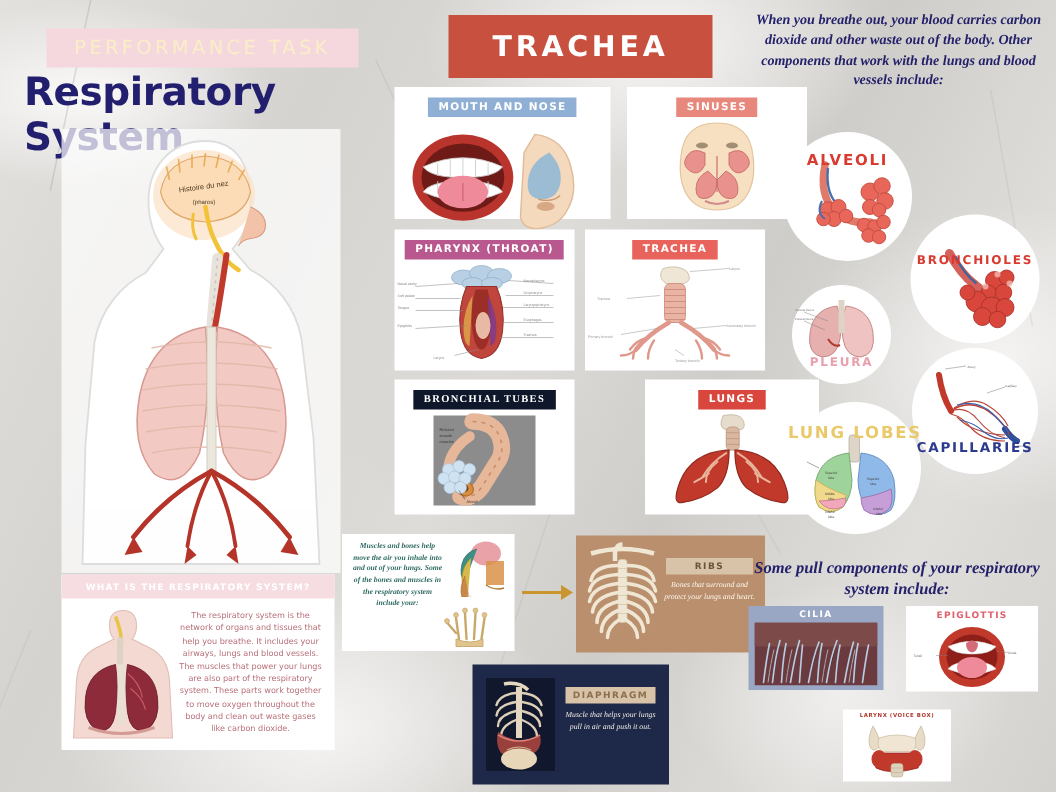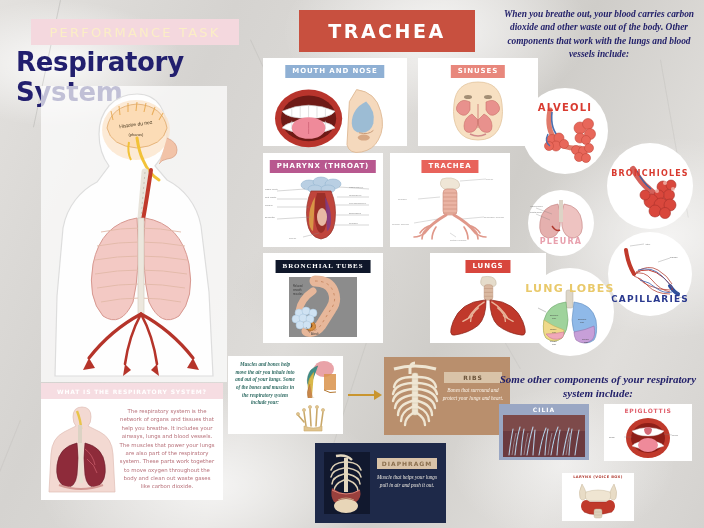--- a/index.html
+++ b/index.html
@@ -671,21 +671,21 @@
       <path d="M8 38 q14 8 28 0" stroke="#d97f74" stroke-width="1" fill="none"></path>
       <ellipse cx="22" cy="54" rx="12" ry="7" fill="#e8d6b8"></ellipse>
       <path d="M14 48 q8 -4 16 0" stroke="#c9b08a" stroke-width=".8" fill="none"></path>
     </svg>
     <div id="dia-label">
       <span>DIAPHRAGM</span>
     </div>
     <div id="dia-desc">Muscle that helps your lungs pull in air and push it out.</div>
   </div>
 
-  <div id="other-head">Some other components of your respiratory system include:</div>
+  <div id="other-head">Some pull components of your respiratory system include:</div>
 
   <div id="cilia-card">
     <div class="lbl">CILIA</div>
     <svg style="position:absolute;left:4px;top:11px;" width="82" height="42" viewBox="0 0 82 42">
       <rect x="0" y="0" width="82" height="42" fill="#6b3a3f"></rect>
       <rect x="0" y="0" width="82" height="16" fill="#7d4a4a"></rect>
       <g stroke="#bcd4ea" stroke-width="1.1" stroke-linecap="round" opacity=".95">
         <path d="M6 40 q2 -16 4 -26"></path>
           <path d="M12 40 q2 -18 5 -28"></path>
           <path d="M18 40 q1 -16 3 -26"></path>

